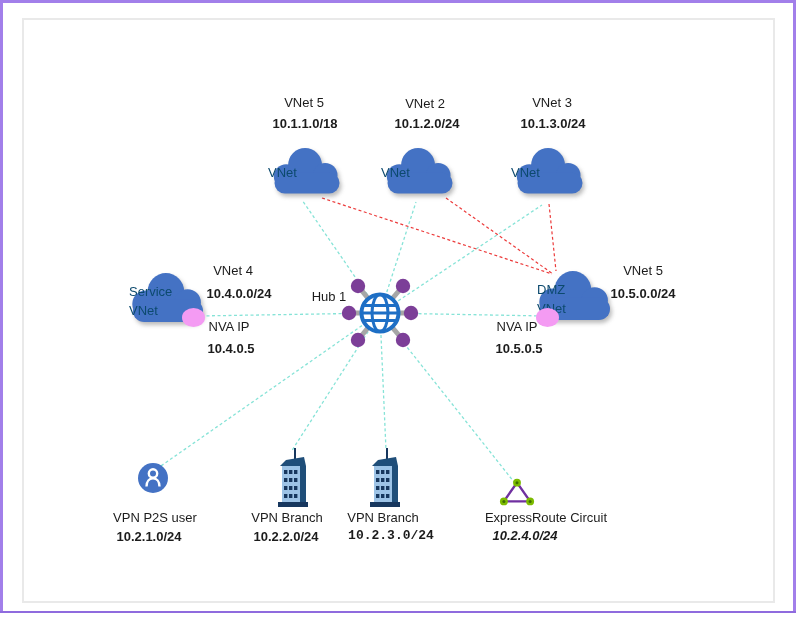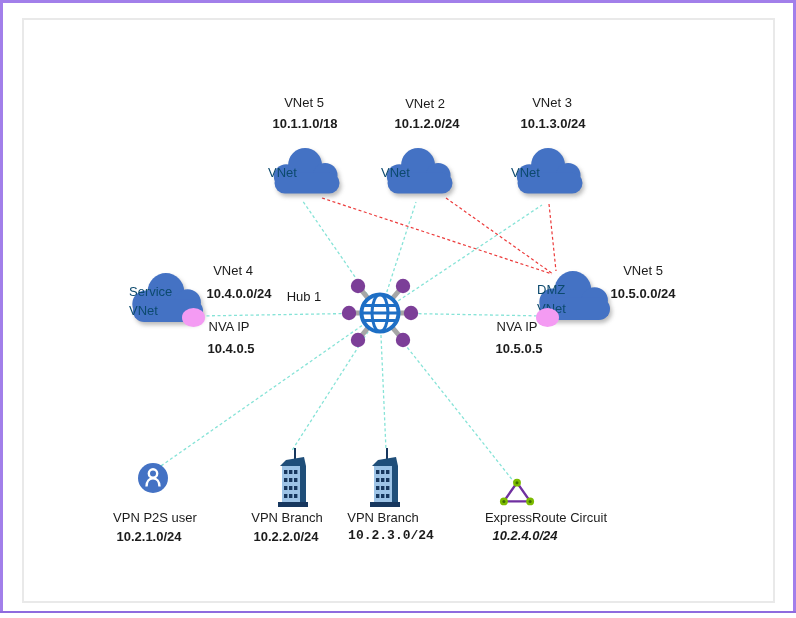--- a/index.html
+++ b/index.html
@@ -155,21 +155,21 @@
     <svg class="cloud-svg" width="84" height="62" viewBox="0 0 120 86">
         <use href="#sym-cloud"></use>
       </svg>
     <div class="cloud-label" style="top:15px; left:4px;">
       <div>DMZ</div>
       <div>VNet</div>
     </div>
   </div>
   <div class="pink-dot" style="left:536px; top:308px;"></div>
 
-  <div class="lbl" style="left:304px; top:290px;">Hub 1</div>
+  <div class="lbl" style="left:329px; top:290px;">Hub 1</div>
   <svg class="node-icon" style="left:340px; top:273px;" width="80" height="80" viewBox="0 0 80 80">
     <g stroke="#A6A6A6" stroke-width="5">
       <line x1="40" y1="40" x2="18" y2="13"></line>
       <line x1="40" y1="40" x2="63" y2="13"></line>
       <line x1="40" y1="40" x2="9" y2="40"></line>
       <line x1="40" y1="40" x2="71" y2="40"></line>
       <line x1="40" y1="40" x2="18" y2="67"></line>
       <line x1="40" y1="40" x2="63" y2="67"></line>
     </g>
     <g fill="#7C3F98">

